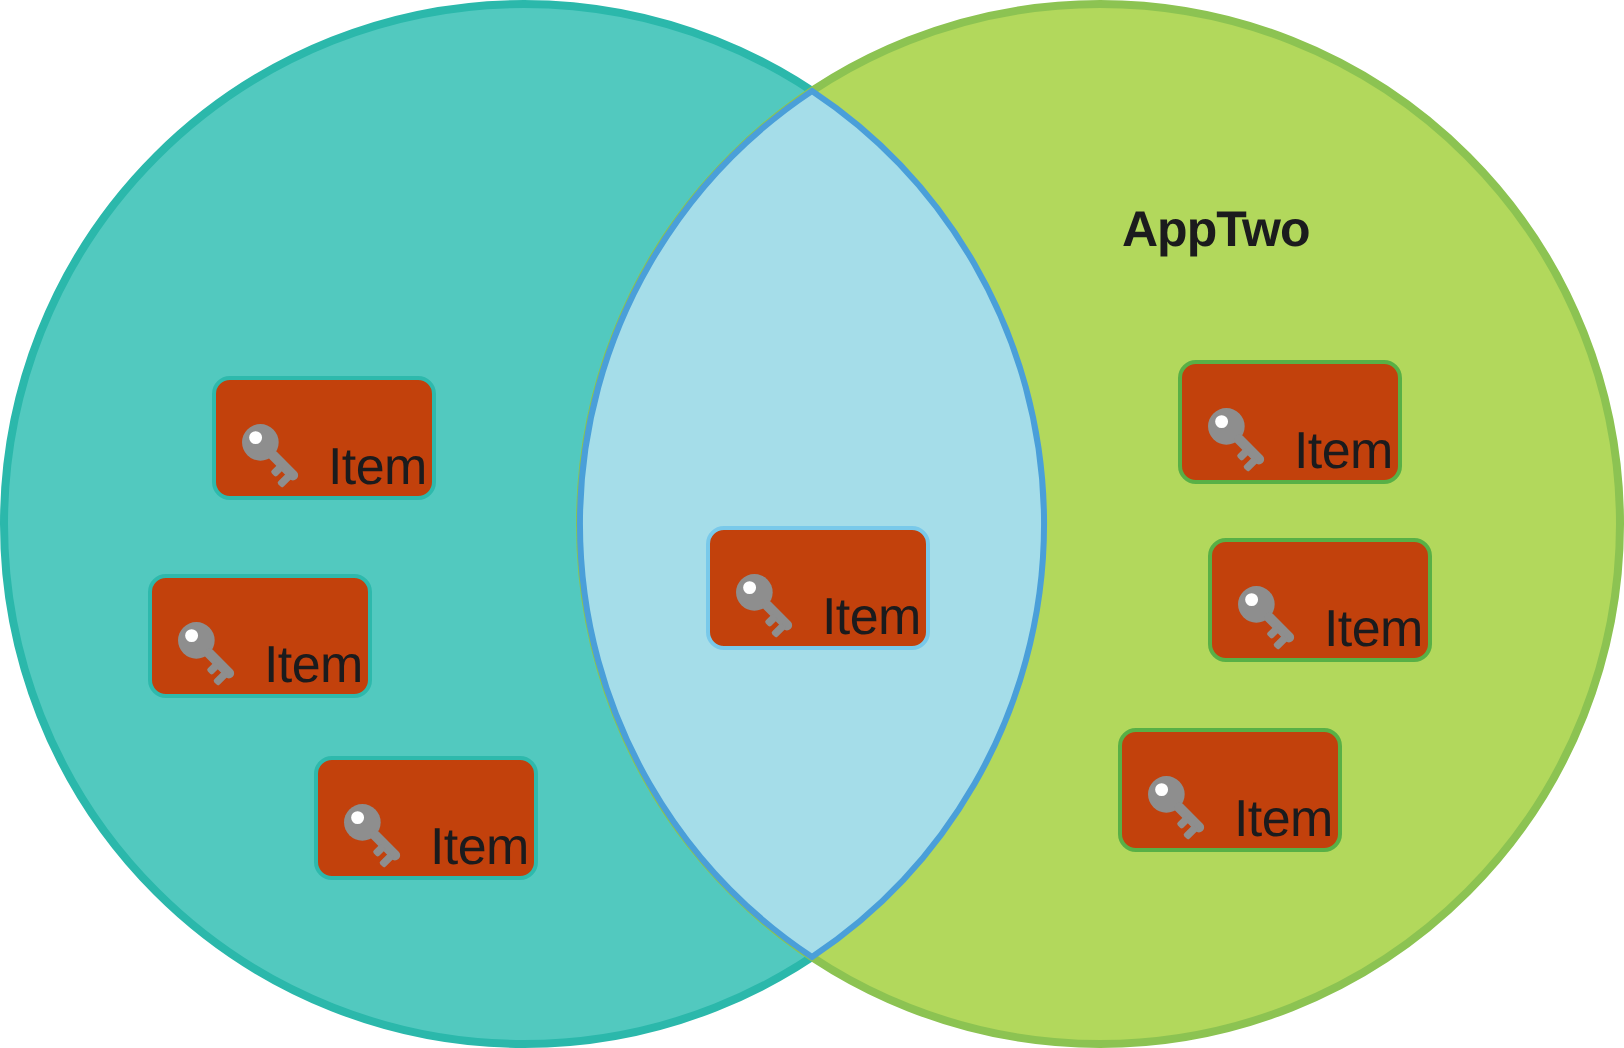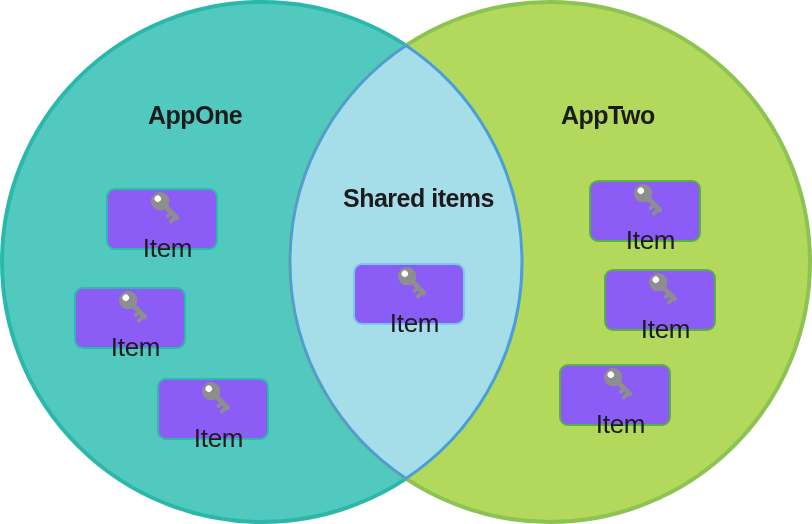--- a/index.html
+++ b/index.html
@@ -32,27 +32,26 @@
     color: #1B1B1D;
     line-height: 1.1;
     white-space: nowrap;
   }
 
   .item-card {
     position: absolute;
     width: 112px;
     height: 62px;
     box-sizing: border-box;
-    background: #8b5cf6;
+    background: #c2410c;
     border-radius: 9px;
     display: flex;
-    align-items: center;
+    align-items: flex-end;
     padding-left: 11px;
     gap: 7px;
-    flex-direction: column;
   }
   .item-card.border-teal  { border: 2px solid #2EB9AC; }
   .item-card.border-green { border: 2px solid #58B046; }
   .item-card.border-blue  { border: 2px solid #79C9EA; }
 
   .key-wrap {
     width: 38px;
     height: 38px;
     flex: 0 0 auto;
     display: flex;
@@ -71,25 +70,23 @@
 <body>
 
 <div class="stage">
 
   <svg class="venn-svg" width="812" height="524" viewBox="0 0 812 524">
     <circle class="c-left" cx="262" cy="262" r="260" fill="#52C9BF"></circle>
     <circle class="c-right" cx="550" cy="262" r="260" fill="#B2D85C"></circle>
     <path class="c-lens" d="M 406 45.5 A 260 260 0 0 1 406 478.5 A 260 260 0 0 1 406 45.5 Z" fill="#A5DDE9"></path>
   </svg>
 
-  <div class="region-label" style="left:148px; top:102px;">AppOne</div>
 
   <div class="region-label" style="left:561px; top:102px;text-align:center;">AppTwo</div>
 
-  <div class="region-label" style="left:343px; top:185px;">Shared items</div>
 
   <div class="item-card border-teal" style="left:106px; top:188px;">
     <span class="key-wrap">
       <svg width="38" height="38" viewBox="0 0 34 34">
         <g fill="#8E8E8E" transform="rotate(45 10 10)">
           <circle cx="10" cy="10" r="8.2"></circle>
           <circle cx="7" cy="10" r="2.9" fill="#FFFFFF"></circle>
           <rect x="16" y="7.8" width="17" height="4.6" rx="2.2"></rect>
           <rect x="22.5" y="11" width="3.4" height="5.2" rx="1"></rect>
           <rect x="28" y="11" width="3.4" height="6.6" rx="1"></rect>

